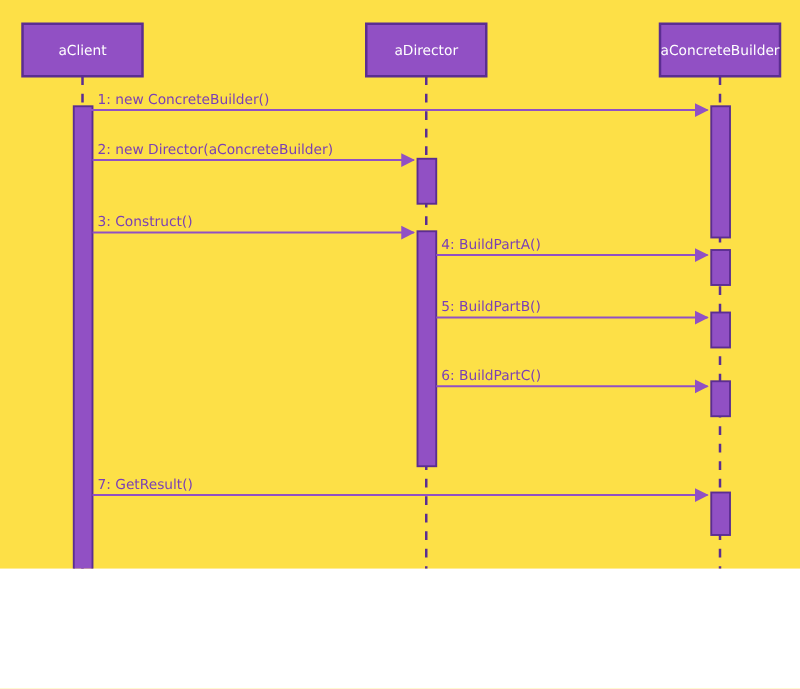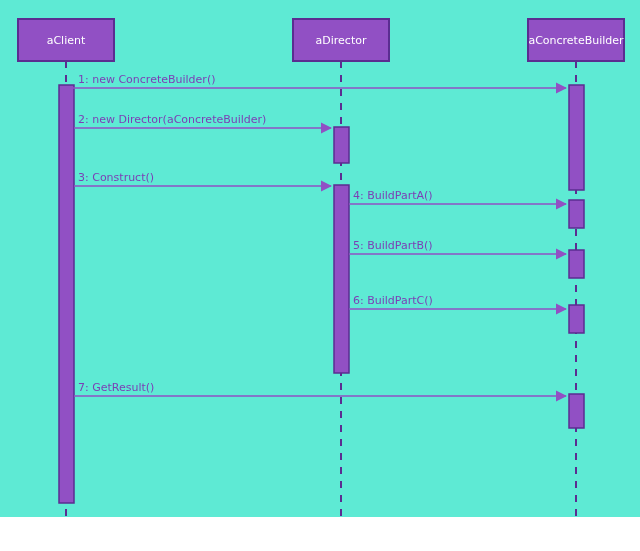--- a/index.html
+++ b/index.html
@@ -7,22 +7,22 @@
     margin: 0;
     padding: 0;
     background: #ffffff;
   }
   body {
     font-family: "DejaVu Sans", sans-serif;
   }
   #diagram-root {
     position: relative;
     width: 640px;
-    height: 517px;
-    background: #5eead4;
+    height: 455px;
+    background: #fde047;
     overflow: hidden;
   }
   svg#seq-svg {
     position: absolute;
     top: 0;
     left: 0;
     width: 640px;
     height: 551px;
     display: block;
   }

